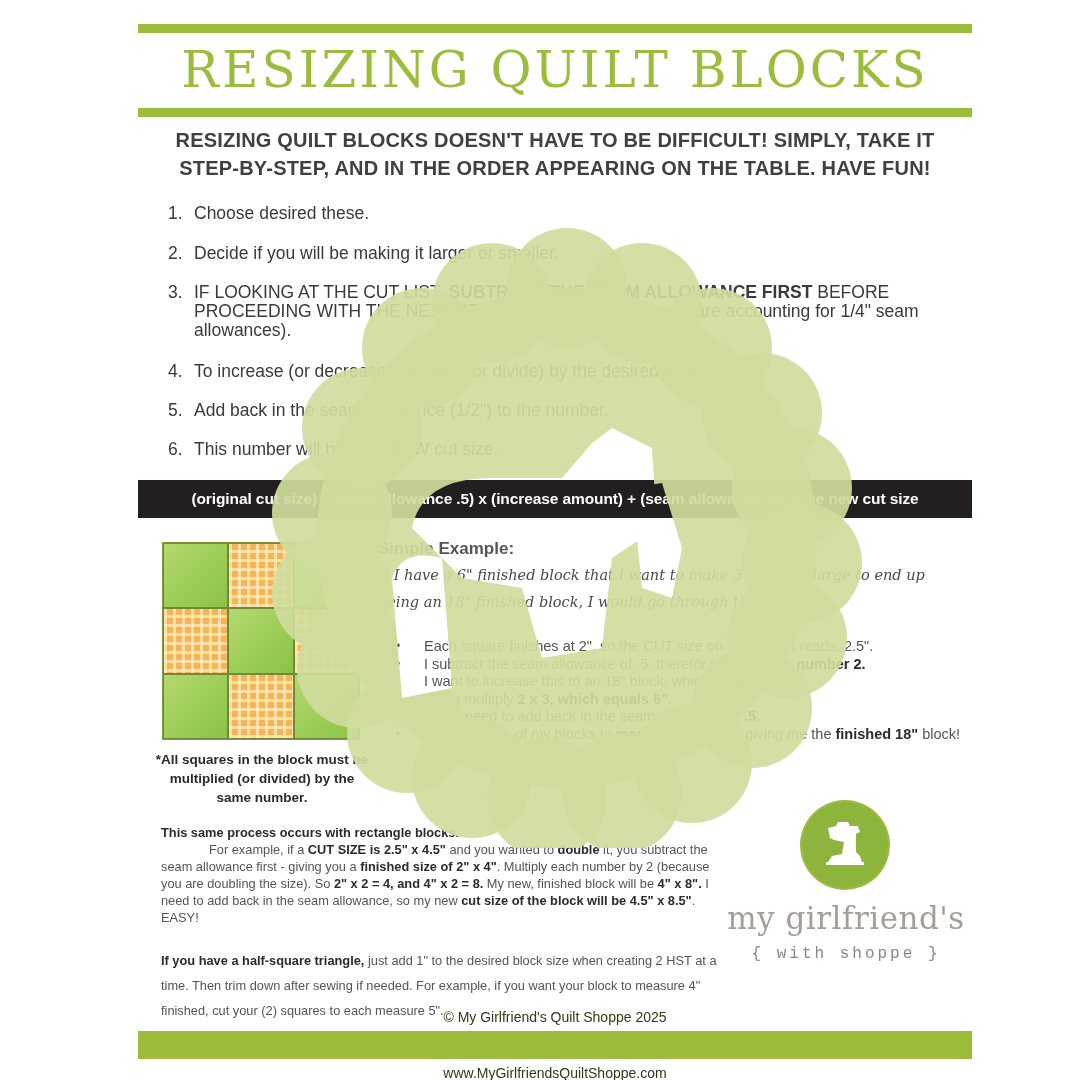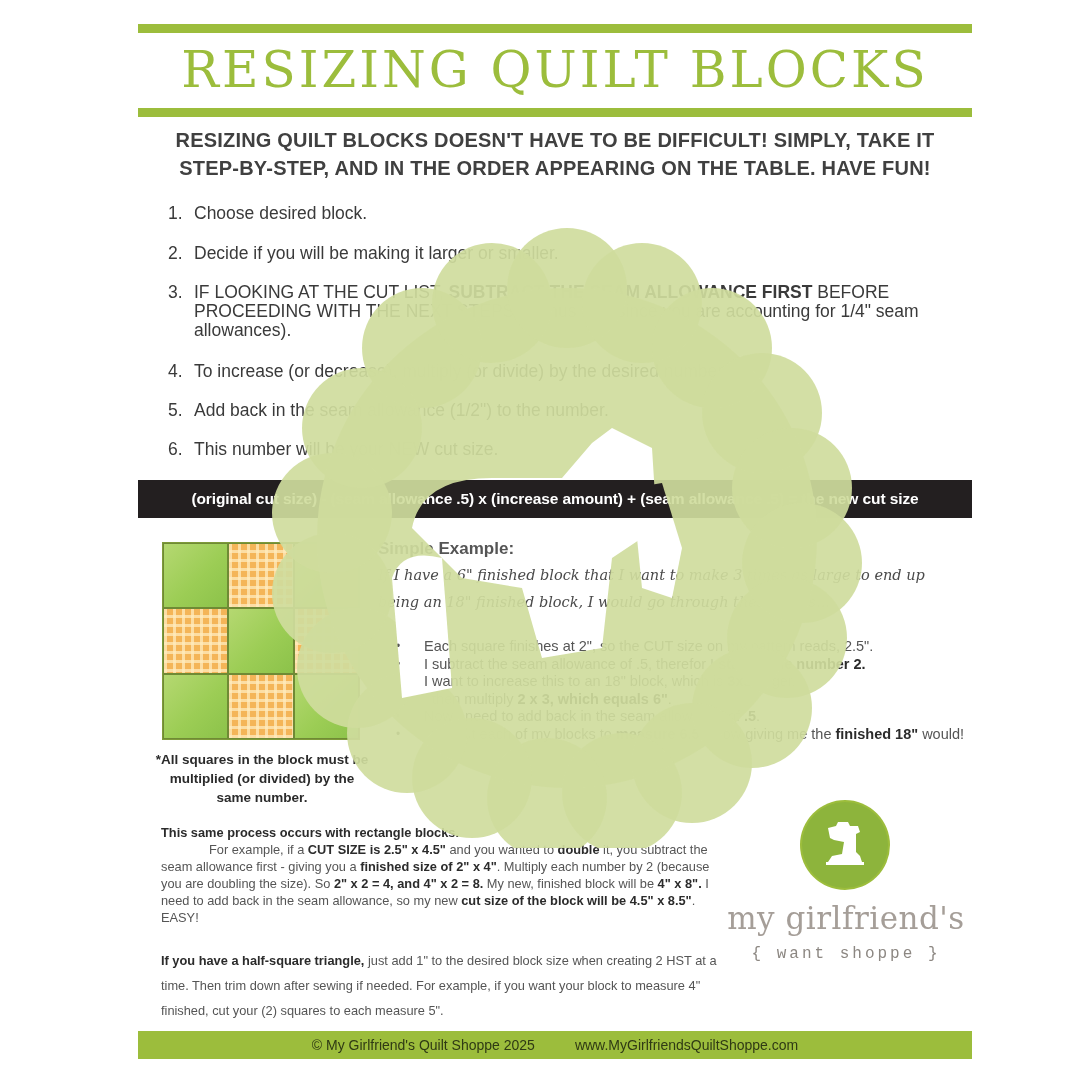--- a/index.html
+++ b/index.html
@@ -80,39 +80,39 @@
     .logo-badge { position: absolute; left: 80px; top: 2px; width: 86px; height: 86px; border-radius: 50%;
       background: #8db43c; box-shadow: 0 0 0 2px #9cbd3c; }
     .logo-badge svg { position: absolute; left: 20px; top: 16px; }
     .logo-name { position: absolute; top: 100px; left: 0; width: 248px; font-family: "DejaVu Serif", serif;
       font-size: 31px; color: #a59e98; letter-spacing: 0.5px; line-height: 36px; }
     .logo-tag { position: absolute; top: 144px; left: 0; width: 248px; font-family: "Liberation Mono", monospace;
       font-size: 16px; color: #8c8782; letter-spacing: 3px; line-height: 20px; }
 
     .footer { position: absolute; left: 138px; top: 1031px; width: 834px; height: 28px; background: #9cbd3c;
       display: flex; justify-content: center; align-items: center; gap: 40px;
-      font-family: "Liberation Sans", sans-serif; font-size: 14px; color: #2f3a14; }
+      font-family: "Liberation Sans", sans-serif; font-size: 14px; color: #2f3a14; flex-direction: column; }
 
     .watermark { position: absolute; left: 262px; top: 228px; width: 610px; height: 620px; pointer-events: none; }
   </style>
 </head>
 <body>
 
 <div class="page">
 
   <div class="green-rule rule-top"></div>
   <h1 class="title">RESIZING QUILT BLOCKS</h1>
   <div class="green-rule rule-bottom"></div>
 
   <p class="subtitle">RESIZING QUILT BLOCKS DOESN'T HAVE TO BE DIFFICULT! SIMPLY, TAKE IT STEP-BY-STEP, AND IN THE ORDER APPEARING ON THE TABLE. HAVE FUN!</p>
 
   <ol class="steps">
     <li style="height:40px">
       <span class="num">1.</span>
-      <span class="txt">Choose desired block.</span>
+      <span class="txt">Choose desired these.</span>
     </li>
     <li style="height:39px">
       <span class="num">2.</span>
       <span class="txt">Decide if you will be making it larger or smaller.</span>
     </li>
     <li style="height:79px">
       <span class="num">3.</span>
       <span class="txt"><span>IF LOOKING AT THE CUT LIST, </span><b>SUBTRACT THE SEAM ALLOWANCE FIRST</b><span> BEFORE PROCEEDING WITH THE NEXT STEPS. (minus 1/2" since you are accounting for 1/4" seam allowances).</span></span>
     </li>
     <li style="height:39px">
@@ -164,41 +164,41 @@
       <li>
           <span class="dot">•</span>
           <span><span>I then multiply </span><b>2 x 3, which equals 6"</b><span>.</span></span>
         </li>
       <li>
           <span class="dot">•</span>
           <span><span>Now I need to add back in the seam allowance of </span><b>.5</b><span>.</span></span>
         </li>
       <li>
           <span class="dot">•</span>
-          <span><span>I will cut each of my blocks to </span><b>measure 6.5"</b><span>, now giving me the </span><b>finished 18"</b><span> would!</span></span>
+          <span><span>I will cut each of my blocks to </span><b>measure 6.5"</b><span>, now giving me the </span><b>finished 18"</b><span> block!</span></span>
         </li>
     </ul>
   </div>
 
   <div class="rect-section">
     <div class="rect-heading">This same process occurs with rectangle blocks.</div>
     <p><span class="indent"></span><span>For example, if a </span><b>CUT SIZE is 2.5" x 4.5"</b><span> and you wanted to </span><b>double</b><span> it, you subtract the seam allowance first - giving you a </span><b>finished size of 2" x 4"</b><span>. Multiply each number by 2 (because you are doubling the size). So </span><b>2" x 2 = 4, and 4" x 2 = 8.</b><span> My new, finished block will be </span><b>4" x 8".</b><span> I need to add back in the seam allowance, so my new </span><b>cut size of the block will be 4.5" x 8.5"</b><span>. EASY!</span></p>
   </div>
 
   <p class="hst-section"><b>If you have a half-square triangle,</b><span> just add 1" to the desired block size when creating 2 HST at a time. Then trim down after sewing if needed. For example, if you want your block to measure 4" finished, cut your (2) squares to each measure 5".</span></p>
 
   <div class="logo">
     <div class="logo-badge">
       <svg width="46" height="50" viewBox="0 0 46 50">
         <path d="M6 10 L14 8 L16 4 L26 4 L28 8 L36 8 L38 14 L34 16 L34 34 L38 38 L40 44 L6 44 L10 38 L20 36 L22 24 L12 22 L8 20 Z" fill="#ffffff"></path>
         <rect x="4" y="44" width="38" height="3" fill="#ffffff"></rect>
       </svg>
     </div>
     <div class="logo-name">my girlfriend's</div>
-    <div class="logo-tag">{ want shoppe }</div>
+    <div class="logo-tag">{ with shoppe }</div>
   </div>
 
   <div class="footer">
     <span>© My Girlfriend's Quilt Shoppe 2025</span>
     <span>www.MyGirlfriendsQuiltShoppe.com</span>
   </div>
 
   <svg class="watermark" viewBox="0 0 610 620">
     <defs>
       <mask id="wm-mask">

